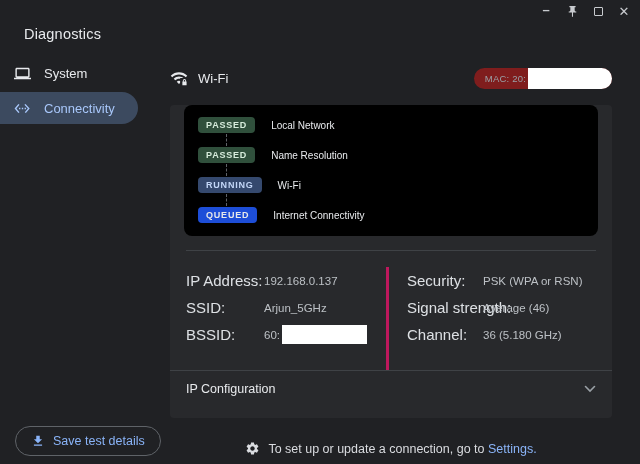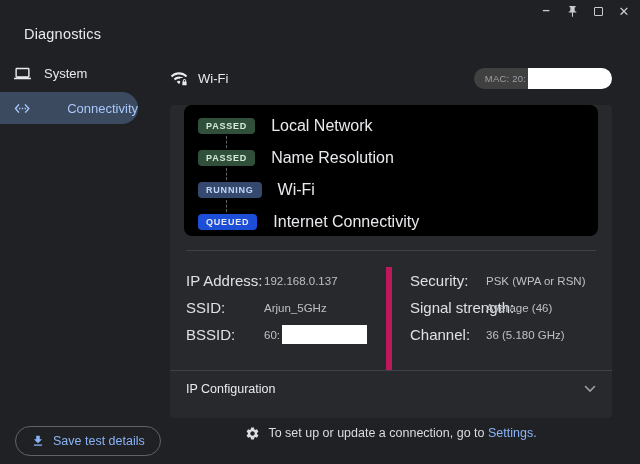--- a/index.html
+++ b/index.html
@@ -31,30 +31,30 @@
   
   .sidebar { position:absolute; left:0; top:58px; width:160px; }
   .nav-item {
     height:30px; display:flex; align-items:center; gap:13px;
     padding-left:14px; font-size:13px; color:#e8eaed; cursor:pointer;
   }
   .nav-item + .nav-item { margin-top:4px; }
   .nav-item.selected {
     width:138px; height:32px;
     background:#3c4a5f; border-radius:0 17px 17px 0;
-    color:#a8c7fa; font-weight:500;justify-content:space-between;
+    color:#a8c7fa; font-weight:500;
   }
   .nav-icon { width:17px; height:17px; display:flex; align-items:center; justify-content:center; }
 
   
   .main { position:absolute; left:170px; top:64px; width:442px; }
   .wifi-header { height:28px; display:flex; align-items:center; }
   .wifi-title { font-size:13px; font-weight:500; margin-left:10px; color:#e8eaed; }
   .mac-badge {
-    margin-left:auto; height:21px; background:#404040;
+    margin-left:auto; height:21px; background:#7f1d1d;
     border-radius:11px; display:flex; align-items:center;
     overflow:hidden; padding-left:11px;
   }
   .mac-text { font-size:9.5px; color:#9aa0a6; letter-spacing:.2px; white-space:nowrap; }
   .redact { background:#ffffff; display:inline-block; }
   .mac-redact { width:84px; height:21px; margin-left:2px; }
 
   .card {
     margin-top:2px; width:442px; height:313px;
     background:#28292c; border-radius:4px;
@@ -67,31 +67,31 @@
     padding:12px 14px; overflow:hidden;
   }
   .step-row { display:flex; align-items:center; }
   .badge {
     font-size:9px; font-weight:bold; letter-spacing:.8px;
     padding:3px 8px; border-radius:4px; min-width:44px; text-align:right;
   }
   .badge.passed  { background:#30503c; color:#d6ecdb; }
   .badge.running { background:#35496e; color:#c3d7f8; }
   .badge.queued  { background:#1d4ed8; color:#e6e8ea; }
-  .step-label { font-size:16px; color:#e8eaed; margin-left:16px; }
+  .step-label { font-size:10px; color:#e8eaed; margin-left:16px; }
   .connector { height:12px; border-left:1px dashed #5f6368; margin:1px 0 1px 28px; }
 
   
   .divider-inset { margin:14px 16px 0; border-top:1px solid #3f4246; }
 
   
   .details { display:flex; padding:16px 0 0 16px; height:119px; }
   .dcol { display:flex; flex-direction:column; }
   .dcol.left { width:200px; }
-  .dcol.right { border-left:6px solid #be185d; padding-left:18px; flex:1; }
+  .dcol.right { border-left:3px solid #be185d; padding-left:18px; flex:1; }
   .drow { display:flex; align-items:center; height:27px; }
   .dlabel { font-size:15px; color:#dde0e4; white-space:nowrap; }
   .dcol.left  .dlabel { width:78px; }
   .dcol.right .dlabel { width:76px; }
   .dvalue { font-size:11.5px; color:#bcc0c5; white-space:nowrap; display:flex; align-items:center; }
   .bssid-redact { width:85px; height:19px; margin-left:2px; }
 
   
   .divider-full { border-top:1px solid #3f4246; }
   .ipconfig-row {
@@ -106,21 +106,21 @@
     position:absolute; left:15px; bottom:8px; height:30px;
     display:flex; align-items:center; gap:8px;
     padding:0 15px; border:1px solid #5f6368; border-radius:15px;
     background:transparent; color:#8ab4f8;
     font-size:12.5px; font-weight:500; font-family:"Liberation Sans",sans-serif;
     cursor:pointer;
     justify-content:space-between;
   }
   .hint {
     position:absolute; left:170px; width:442px; bottom:8px; height:30px;
-    display:flex; align-items:flex-start; justify-content:center; gap:8px;
+    display:flex; align-items:flex-end; justify-content:center; gap:8px;
     font-size:12.5px; color:#dadce0;
   }
   .hint a { color:#8ab4f8; text-decoration:none; }
 </style>
 </head>
 <body>
 
 <div class="win-controls">
   <div class="win-btn">
     <span class="glyph min-glyph">–</span>

